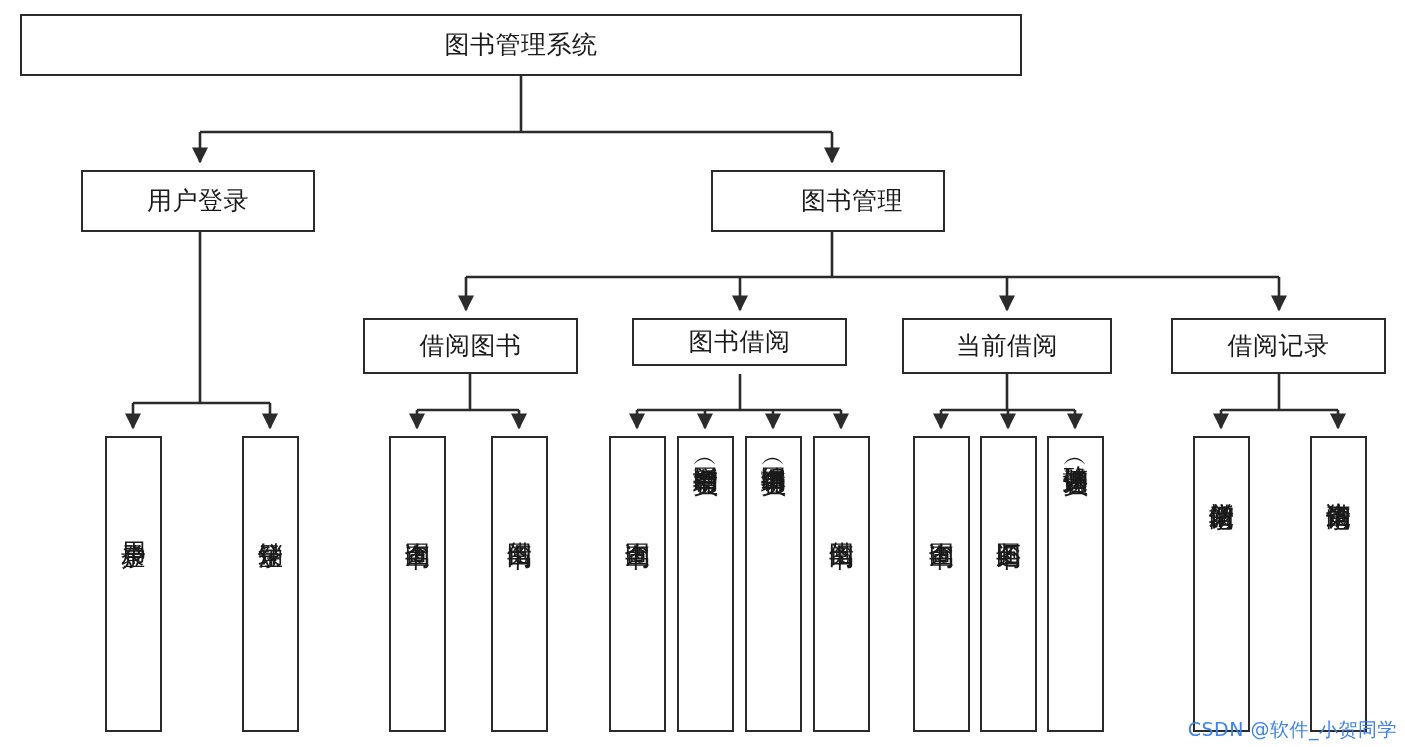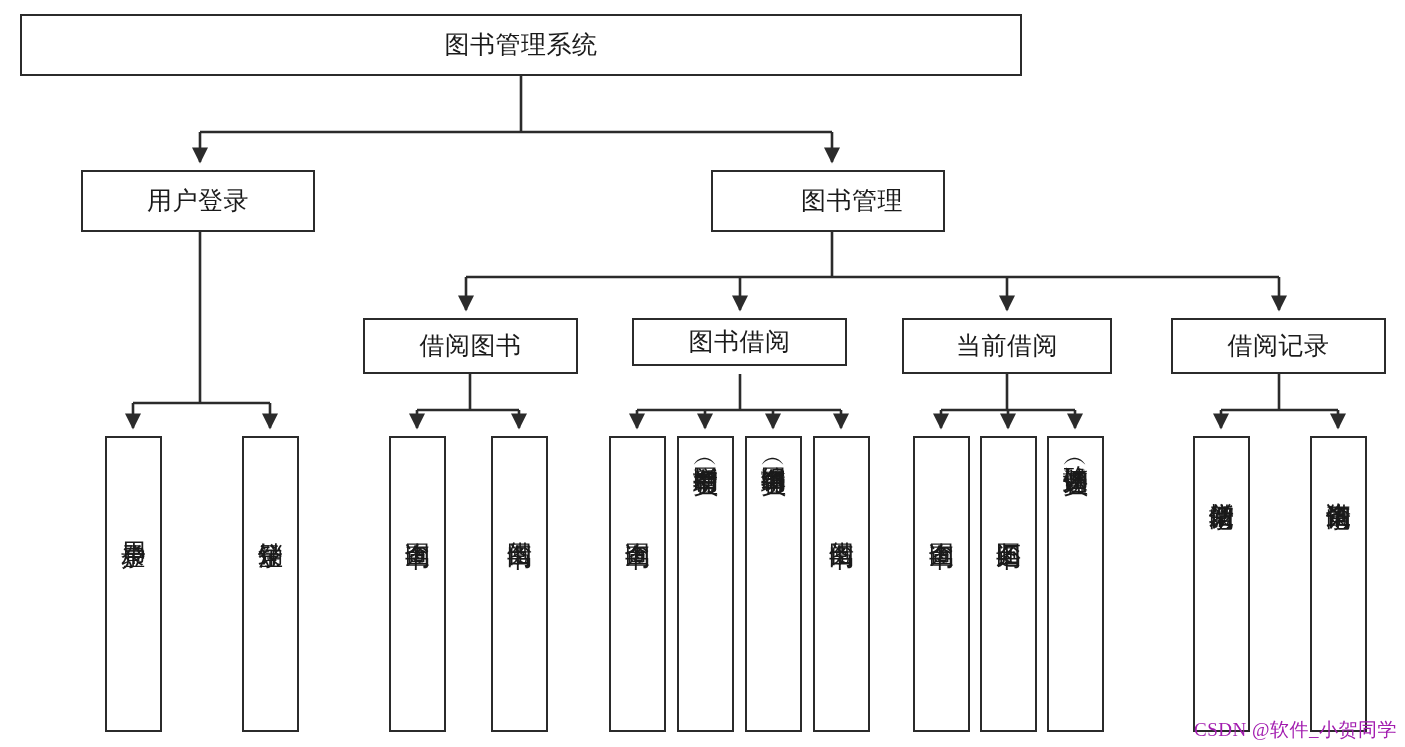--- a/index.html
+++ b/index.html
@@ -59,24 +59,23 @@
     line-height: 1.32;
     letter-spacing: 1px;
     white-space: nowrap;
     -webkit-text-orientation: upright;
   }
   .watermark {
     position: absolute;
     right: 8px;
     bottom: 4px;
     font-size: 19px;
-    color: #a21caf;
+    color: #3b82f6;
     white-space: nowrap;
     letter-spacing: 0.5px;
-    font-family: Liberation Serif, serif;
   }
 </style>
 </head>
 <body>
 
 <div id="diagram">
 
   <svg id="edges" viewBox="0 0 1405 747" width="1405" height="747">
     <defs>
       <marker id="arrow" viewBox="0 0 10 10" refX="9" refY="5" markerWidth="6.2" markerHeight="6.2" orient="auto-start-reverse">

